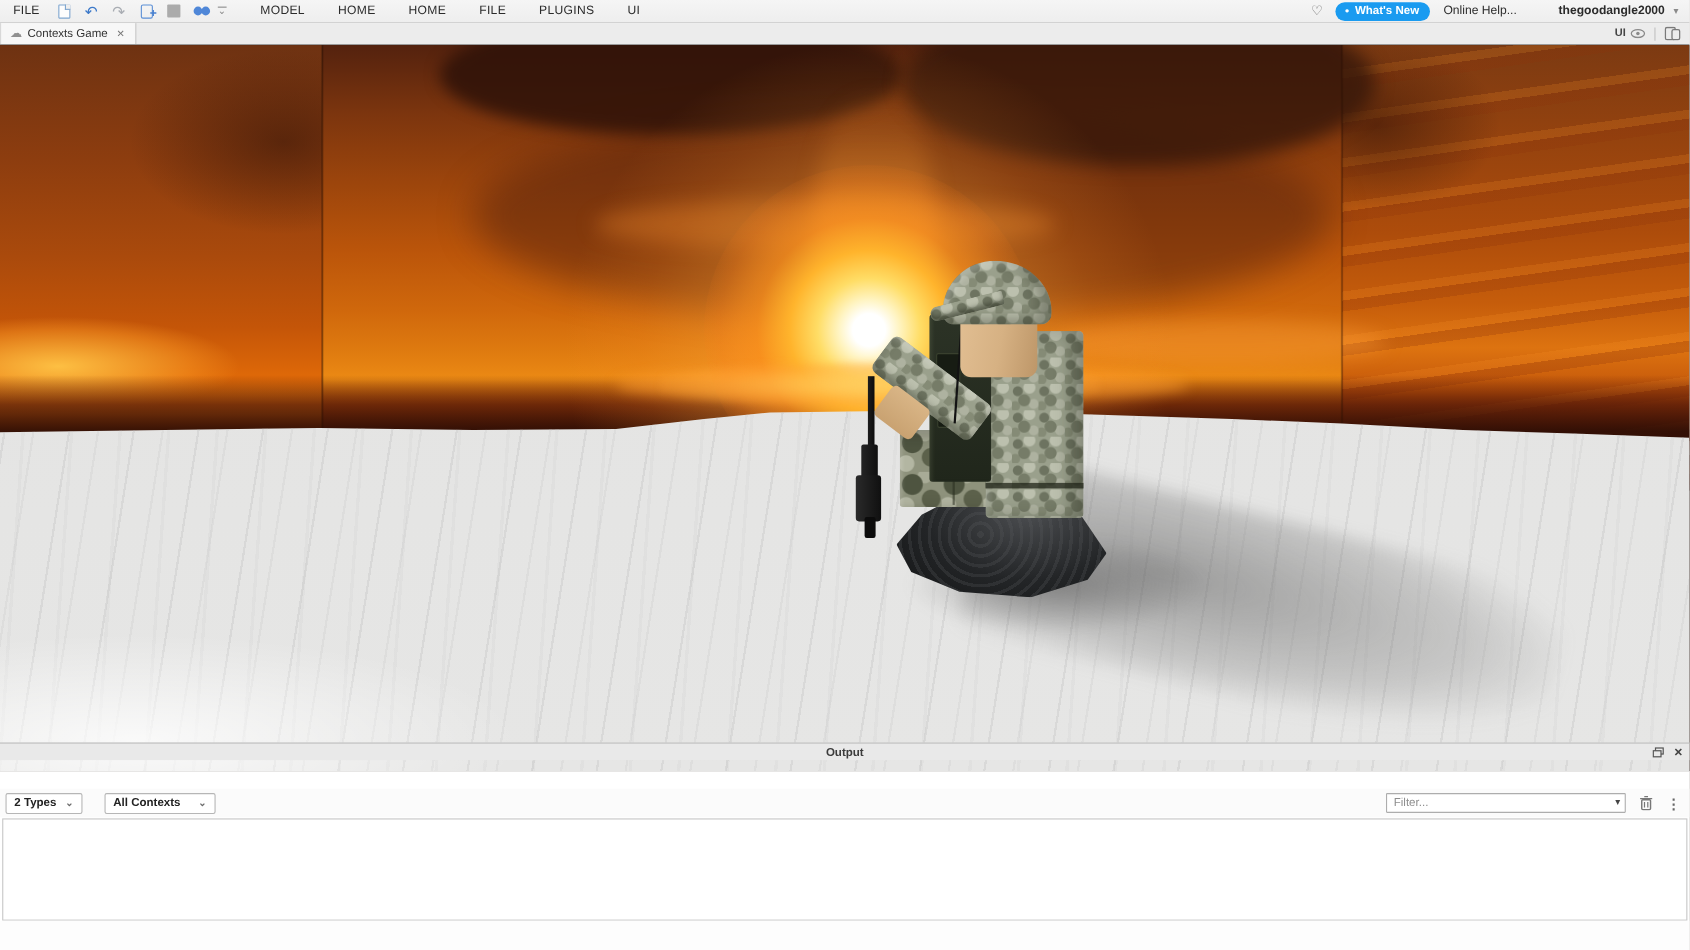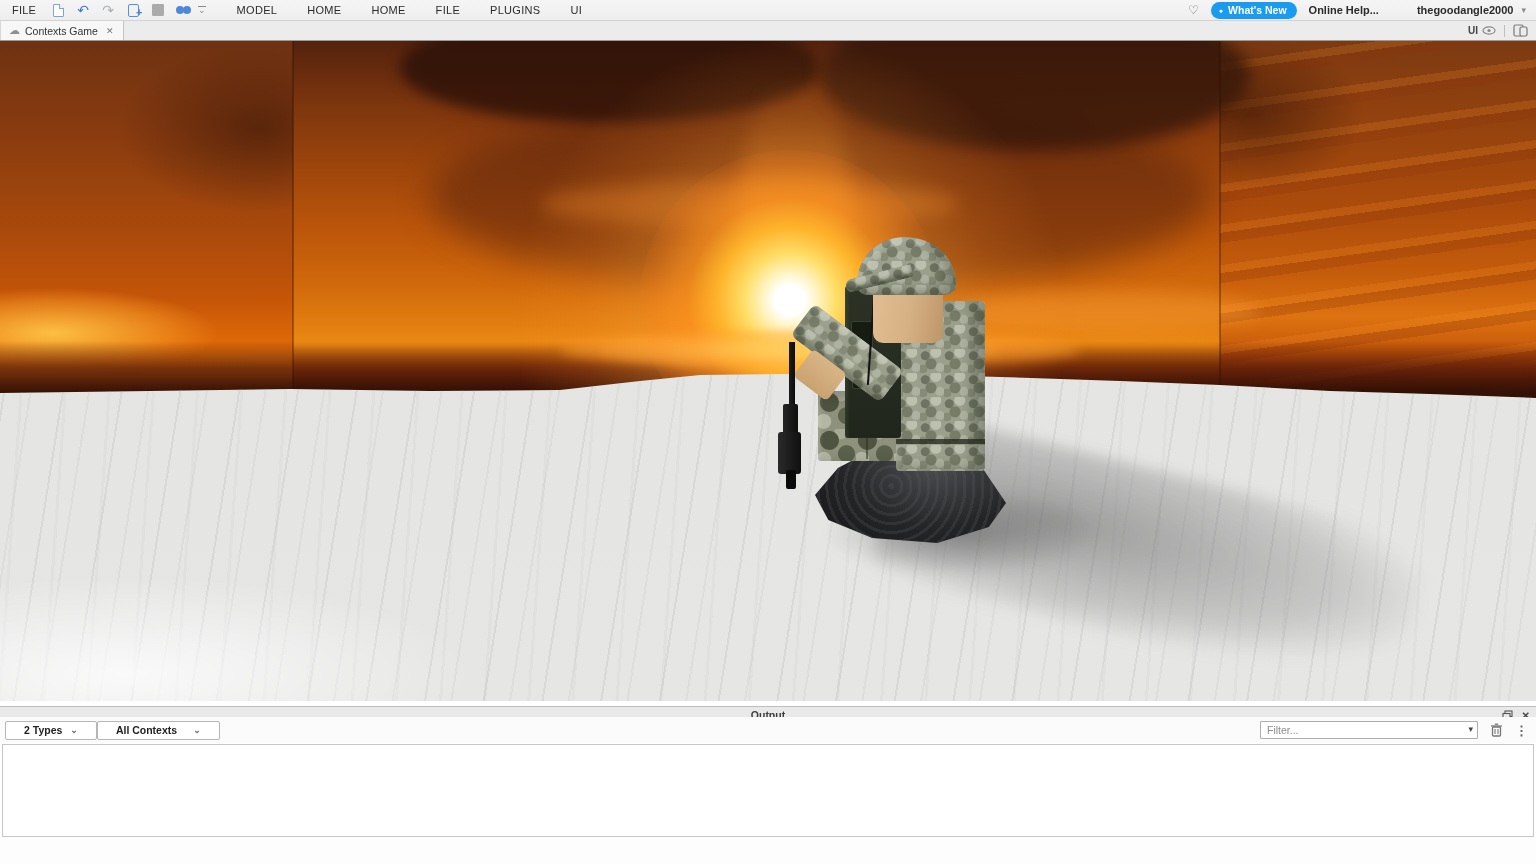--- a/index.html
+++ b/index.html
@@ -26,21 +26,21 @@
   .icon-binoc i { position:absolute; top:1px; width:8px; height:8px; background:#4f87d8; border-radius:50%; }
   .icon-binoc i:first-child { left:0; } .icon-binoc i:last-child { right:0; }
   .qa-caret { color:#8a8a8a; font-size:9px; border-top:1px solid #8a8a8a; line-height:7px; padding-top:0px; margin-left:-2px; }
   .mb-menus { display:flex; align-items:center; }
   .mb-item { padding:0 15px; letter-spacing:.3px; cursor:default; }
   .mb-right { margin-left:auto; display:flex; align-items:center; gap:12px; padding-right:10px; }
   .heart { color:#6d6d6d; font-size:12px; }
   .whatsnew { display:flex; align-items:center; gap:5px; background:#1a9bf0; color:#fff;
     border-radius:9px; height:17px; padding:0 10px 0 8px; font-size:10.5px; font-weight:700; }
   .wn-dot { font-size:7px; line-height:7px; }
-  .onlinehelp { color:#2b2b2b; font-weight:700; }
+  .onlinehelp { color:#2b2b2b; font-weight:400; }
   .username { color:#2b2b2b; font-weight:600; margin-left:26px; }
   .user-caret { color:#8a8a8a; font-size:9px; margin-left:-4px; }
 
   
   #tabbar { position:absolute; left:0; top:21px; width:1536px; height:20px;
     background:#ececec; border-bottom:1px solid #9a9a9a; display:flex; align-items:stretch; font-size:10.5px; color:#333; }
   .doc-tab { display:flex; align-items:center; gap:5px; background:#f7f7f7;
     border-right:1px solid #c4c4c4; border-left:1px solid #d8d8d8; padding:0 9px 0 8px; }
   .tab-cloud { color:#909090; font-size:11px; }
   .tab-close { color:#777; font-size:9px; margin-left:3px; }
@@ -146,30 +146,30 @@
   #cap-brim { left:845px; top:231px; width:68px; height:13px; border-radius:7px 2px 2px 6px; transform:rotate(-14deg);
     box-shadow:inset 0 -4px 5px rgba(30,33,22,.5); }
   #antenna { left:871px; top:226px; width:2px; height:118px; background:#131313; transform:rotate(4deg); }
   .rifle { background:#141414; position:absolute; }
   #rifle-barrel { left:789px; top:301px; width:6px; height:74px; background:linear-gradient(90deg,#1d1d1d,#0c0c0c); }
   #rifle-mid { left:783px; top:363px; width:15px; height:32px; background:linear-gradient(90deg,#242424,#0f0f0f); border-radius:2px; }
   #rifle-body { left:778px; top:391px; width:23px; height:42px; background:linear-gradient(90deg,#2a2a2a,#101010); border-radius:3px; }
   #rifle-tip { left:786px; top:429px; width:10px; height:19px; background:#0b0b0b; border-radius:2px; }
 
   
-  #output-header { position:absolute; left:0; top:706px; width:1536px; height:16px;
+  #output-header { position:absolute; left:0; top:675px; width:1536px; height:16px;
     background:#e9e9e9; border-top:1px solid #bdbdbd; display:flex; align-items:center; justify-content:center;
     font-size:10.5px; font-weight:700; color:#3c3c3c; }
   .oh-icons { position:absolute; right:6px; top:0; height:16px; display:flex; align-items:center; gap:9px; color:#555; }
   .oh-close { font-size:10px; color:#444; }
   #output-toolbar { position:absolute; left:0; top:717px; width:1536px; height:26px; background:#fbfbfb;
     display:flex; align-items:center; font-size:10.5px; color:#222; }
   .ot-dd { display:flex; align-items:center; gap:8px; height:19px; background:#fff; border:1px solid #b6b6b6;
-    border-radius:2px; padding:0 18px; margin-left:5px; font-weight:600; }
-  .ot-dd:nth-of-type(2){ margin-left:0;gap:16px; }
+    border-radius:2px; padding:0 7px; margin-left:5px; font-weight:600; }
+  .ot-dd:nth-of-type(2){ margin-left:20px;gap:16px; }
   .dd-caret { color:#6a6a6a; font-size:9px; }
   .ot-right { margin-left:auto; display:flex; align-items:center; gap:12px; padding-right:8px; }
   .filter-wrap { position:relative; width:218px; height:18px; }
   .filter-wrap input { width:100%; height:100%; border:1px solid #adadad; border-radius:1px; font-size:10.5px;
     padding:0 16px 0 6px; color:#333; font-family:"Liberation Sans",sans-serif; }
   .filter-wrap input::placeholder { color:#8d8d8d; }
   .filter-caret { position:absolute; right:5px; top:3px; color:#444; font-size:9px; }
   .ot-dots { color:#666; font-size:13px; font-weight:700; letter-spacing:0; }
   #output-content { position:absolute; left:2px; top:744px; width:1532px; height:93px; background:#fff; border:1px solid #c6c6c6; }
   #footer-blank { position:absolute; left:0; top:837px; width:1536px; height:27px; background:#fdfdfd; }

